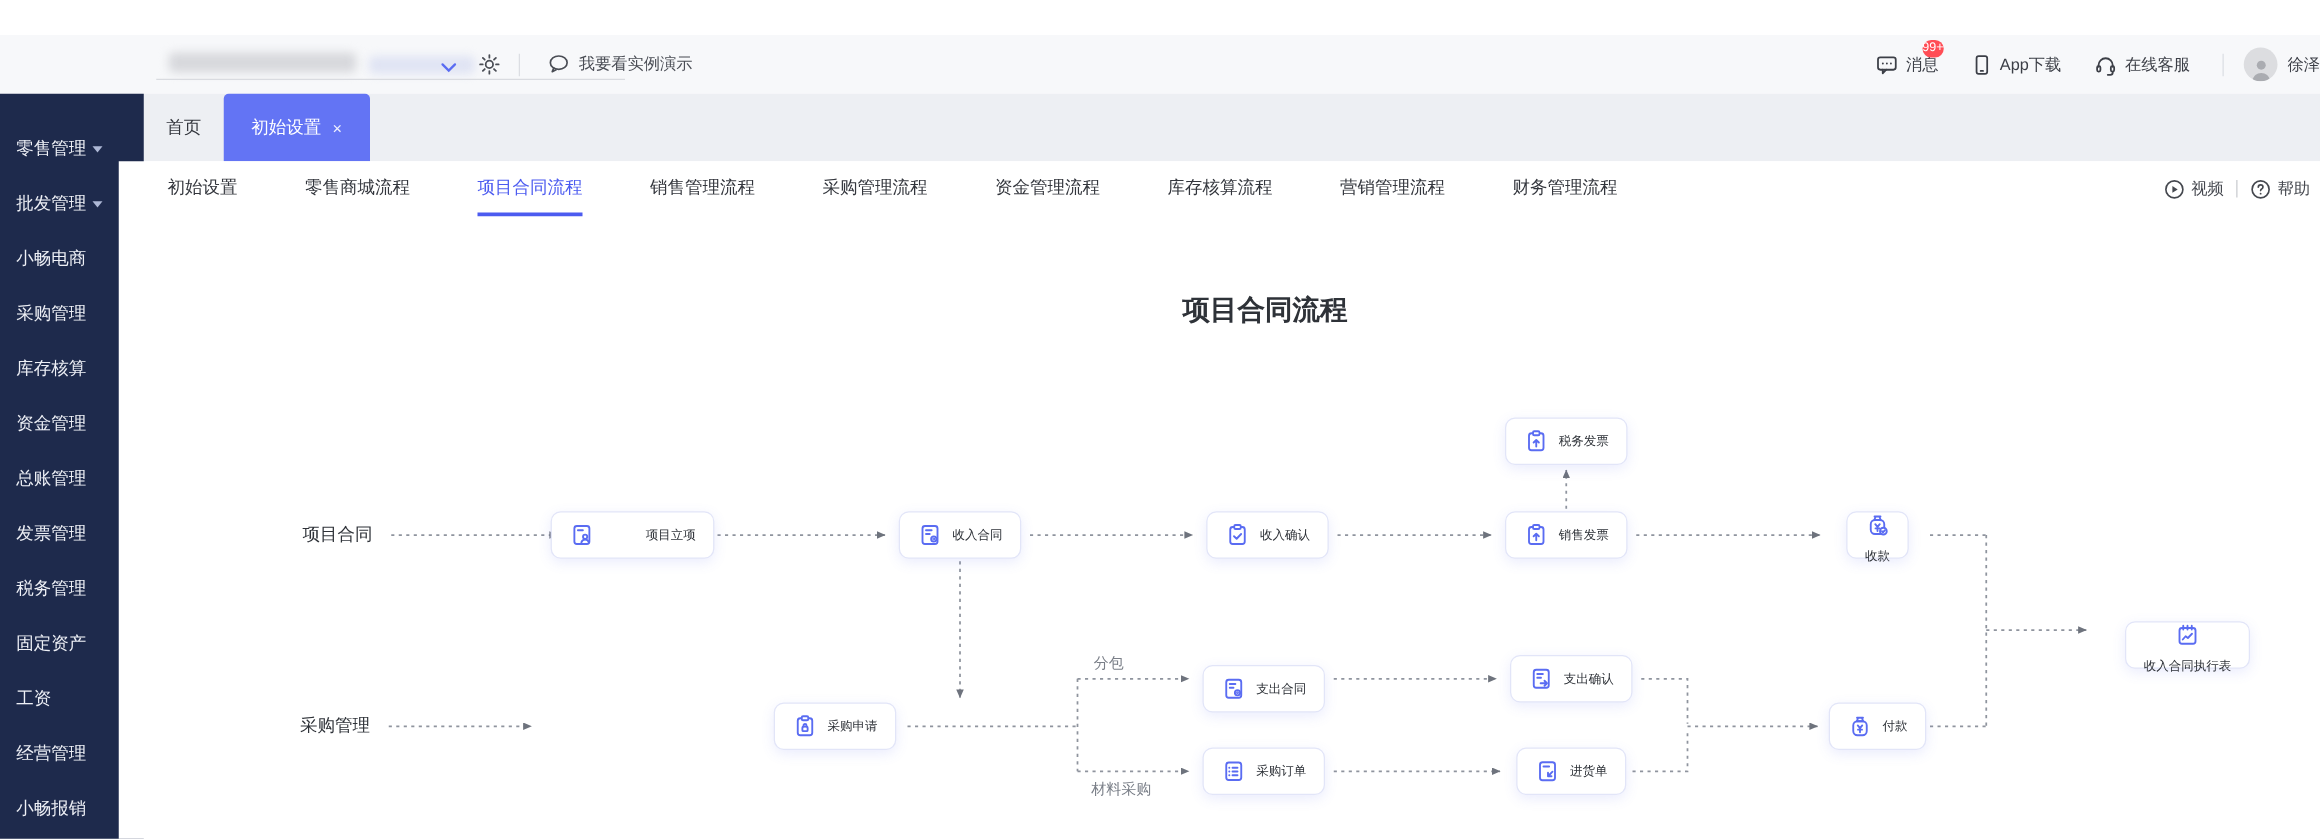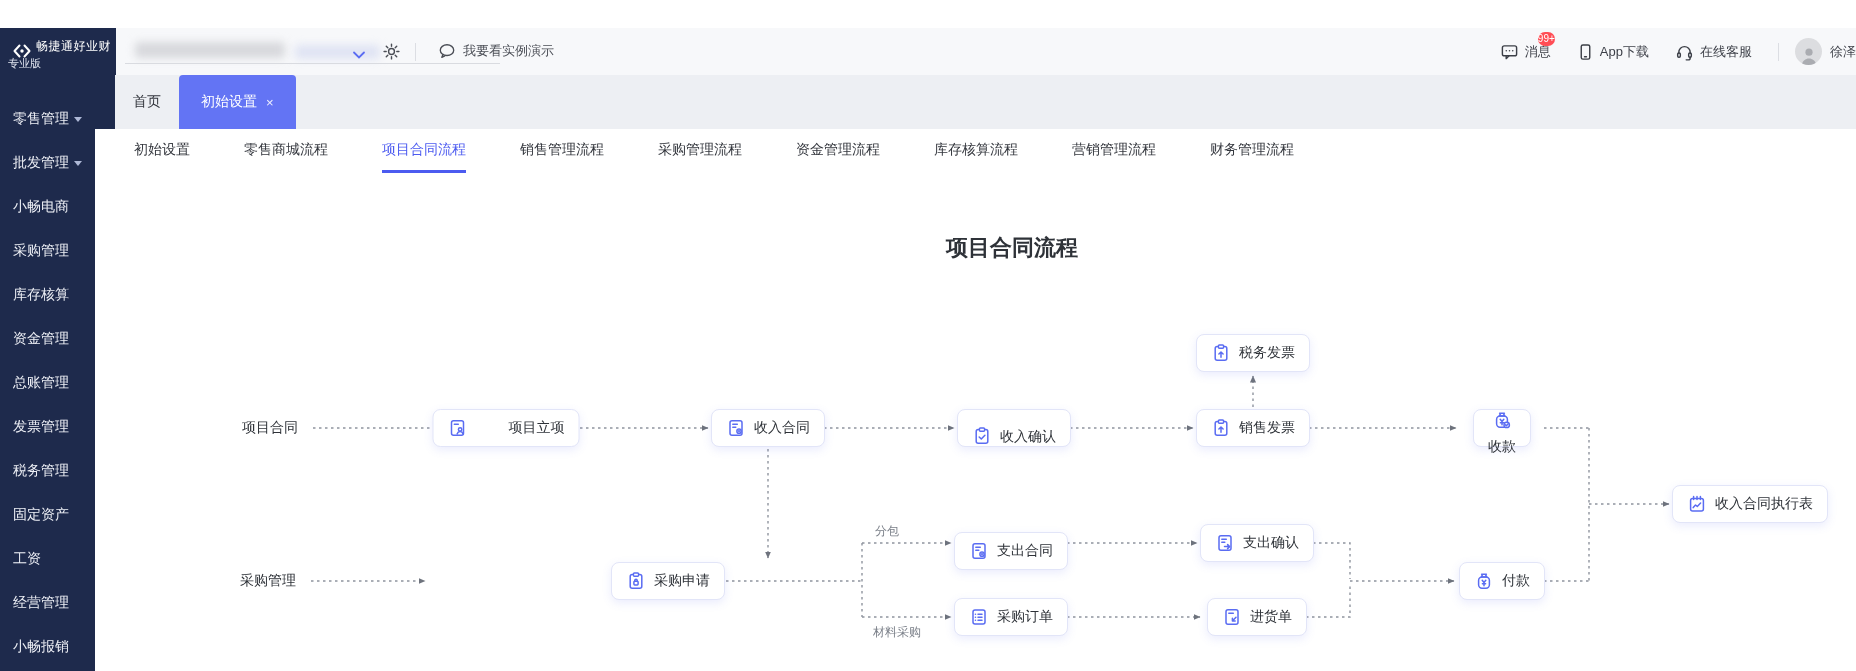--- a/index.html
+++ b/index.html
@@ -63,45 +63,34 @@
   .nav-right .item { display:flex; align-items:center; gap:5px; cursor:pointer; }
   .nvdiv { width:1px; height:14px; background:#c9cbd0; }
 
   
   .flow { position:absolute; left:0; top:0; width:1761px; height:542px; }
   .flow-title { position:absolute; left:917px; top:104px; transform:translateX(-50%);
     font-size:22px; font-weight:600; color:#2e3238; white-space:nowrap; }
   .fedges { position:absolute; left:0; top:0; }
   .fnode { position:absolute; transform:translate(-50%,-50%); height:38px;
     display:inline-flex; align-items:center; gap:8px; padding:0 14px; background:#fff;
-    border:1px solid #e2e5f8; border-radius:8px; font-size:14px; color:#2e3238;
+    border:1px solid #e2e5f8; border-radius:8px; font-size:10px; color:#2e3238;
     box-shadow:0 3px 10px rgba(93,110,240,.13); cursor:pointer; white-space:nowrap; }
   .nicon { display:inline-flex; }
   .rowlabel { position:absolute; transform:translate(-50%,-50%); font-size:14px;
     font-weight:500; color:#2e3238; white-space:nowrap; }
   .edgelabel { position:absolute; transform:translate(-50%,-50%); font-size:12px;
     color:#7a7f88; white-space:nowrap;text-align:center; }
 </style>
 </head>
 <body>
 
 <div class="screen">
 
   <div class="header">
-    <div class="logo-block">
-      <span class="logo-ic">
-        <svg width="24" height="24" viewBox="0 0 24 24" fill="none" stroke="#fff" stroke-width="2" stroke-linecap="round" stroke-linejoin="round">
-          <path d="M9.5 6.5L4.5 12l5 5.5"></path>
-            <path d="M14.5 6.5l5 5.5-5 5.5"></path>
-            <circle cx="12" cy="12" r="1.7" fill="#fff" stroke="none"></circle>
-        </svg>
-      </span>
-      <span class="logo-title">畅捷通好业财</span>
-      <span class="logo-sub">专业版</span>
-    </div>
 
     <div class="acct"></div>
     <div class="blob blob1"></div>
     <div class="blob blob2"></div>
     <div class="acct-line"></div>
     <span class="chev">
       <svg width="14" height="10" viewBox="0 0 14 10" fill="none" stroke="#5a6cf2" stroke-width="1.8" stroke-linecap="round">
           <path d="M2 2.5l5 5 5-5"></path>
         </svg>
     </span>
@@ -218,20 +207,38 @@
         <div class="ntab">初始设置</div>
         <div class="ntab">零售商城流程</div>
         <div class="ntab active">项目合同流程</div>
         <div class="ntab">销售管理流程</div>
         <div class="ntab">采购管理流程</div>
         <div class="ntab">资金管理流程</div>
         <div class="ntab">库存核算流程</div>
         <div class="ntab">营销管理流程</div>
         <div class="ntab">财务管理流程</div>
       </div>
+    <div class="nav-right">
+      <span class="item">
+        <svg width="17" height="17" viewBox="0 0 18 18" fill="none" stroke="#45484f" stroke-width="1.4">
+          <circle cx="9" cy="9" r="7.2"></circle>
+            <path d="M7.3 6.2v5.6L11.8 9z" fill="#45484f" stroke="none"></path>
+        </svg>
+        <span>视频</span>
+      </span>
+      <span class="nvdiv"></span>
+      <span class="item">
+        <svg width="17" height="17" viewBox="0 0 18 18" fill="none" stroke="#45484f" stroke-width="1.4">
+          <circle cx="9" cy="9" r="7.2"></circle>
+          <path d="M7 7.2c0-1.2.9-2 2-2s2 .7 2 1.8c0 1-.7 1.4-1.4 1.9-.4.3-.6.6-.6 1.1" stroke-linecap="round"></path>
+          <circle cx="9" cy="12.6" r=".8" fill="#45484f" stroke="none"></circle>
+        </svg>
+        <span>帮助</span>
+      </span>
+    </div>
 
     <div class="flow" id="flow">
       <div class="flow-title">项目合同流程</div>
       <svg class="fedges" id="fedges" width="1761" height="542">
         <defs>
           <marker id="arr" markerWidth="8" markerHeight="8" refX="6.5" refY="3" orient="auto" markerUnits="userSpaceOnUse">
             <path d="M0,0L7,3L0,6Z" fill="#6e737d"></path>
           </marker>
         </defs>
         <g id="edgegroup">
@@ -277,21 +284,21 @@
           <span class="nicon">
             <svg width="20" height="20" viewBox="0 0 20 20" fill="none" stroke="#5a6cf2" stroke-width="1.5" stroke-linecap="round" stroke-linejoin="round">
               <rect x="4" y="2.8" width="12" height="14.4" rx="2"></rect>
               <path d="M6.8 6.2h4.5M6.8 9.2h3"></path>
               <circle cx="13" cy="13.2" r="2.1"></circle>
               <circle cx="13" cy="13.2" r=".4" fill="#5a6cf2"></circle>
             </svg>
           </span>
           <span>收入合同</span>
         </div>
-        <div class="fnode" style="left: 919px; top: 299px; align-items: flex-end;">
+        <div class="fnode" style="left: 919px; top: 299px;">
           <span class="nicon">
             <svg width="20" height="20" viewBox="0 0 20 20" fill="none" stroke="#5a6cf2" stroke-width="1.5" stroke-linecap="round" stroke-linejoin="round">
               <rect x="4.2" y="3.6" width="11.6" height="13.6" rx="2"></rect>
               <rect x="7.4" y="2" width="5.2" height="3.2" rx="1" fill="#fff"></rect>
               <path d="M7.2 11l2.1 2 3.6-3.8"></path>
             </svg>
           </span>
           <span>收入确认</span>
         </div>
         <div class="fnode" style="left: 1158px; top: 299px;">
@@ -319,21 +326,21 @@
             <svg width="20" height="20" viewBox="0 0 20 20" fill="none" stroke="#5a6cf2" stroke-width="1.5" stroke-linecap="round" stroke-linejoin="round">
               <path d="M7.6 3.2h4.8M8.5 3.4L7.4 6h5.2l-1.1-2.6"></path>
               <rect x="4.6" y="6" width="10.8" height="11.2" rx="3.4"></rect>
               <path d="M8.2 9.3l1.8 2.2 1.8-2.2M10 11.5v3.3M8.4 12.7h3.2"></path>
               <circle cx="14.7" cy="14.9" r="2.7" fill="#fff"></circle>
               <path d="M13.5 14.9l.9.9 1.6-1.7"></path>
             </svg>
           </span>
           <span>收款</span>
         </div>
-        <div class="fnode" style="left: 1655px; top: 375px;">
+        <div class="fnode" style="left: 1655px; top: 387px; flex-direction: column;">
           <span class="nicon">
             <svg width="20" height="20" viewBox="0 0 20 20" fill="none" stroke="#5a6cf2" stroke-width="1.5" stroke-linecap="round" stroke-linejoin="round">
               <rect x="3.6" y="4.4" width="12.8" height="12.6" rx="2"></rect>
               <path d="M6.6 2.6v3M10 2.6v3M13.4 2.6v3"></path>
               <path d="M6.2 13.6l2.3-2.6 1.8 1.4 3.3-3.4"></path>
             </svg>
           </span>
           <span>收入合同执行表</span>
         </div>
         <div class="fnode" style="left: 573px; top: 452px;">

